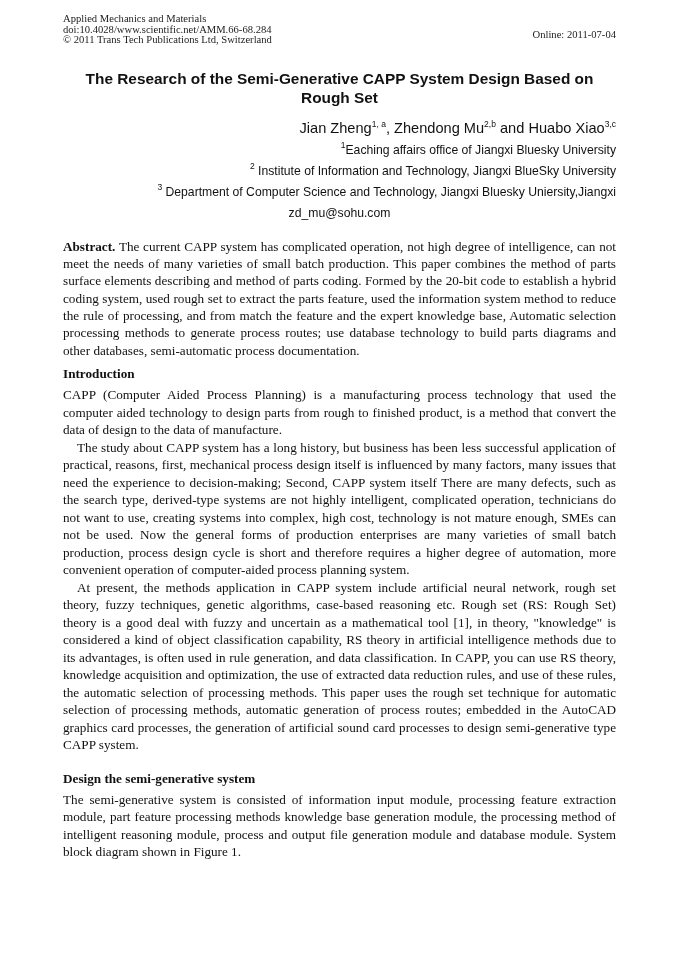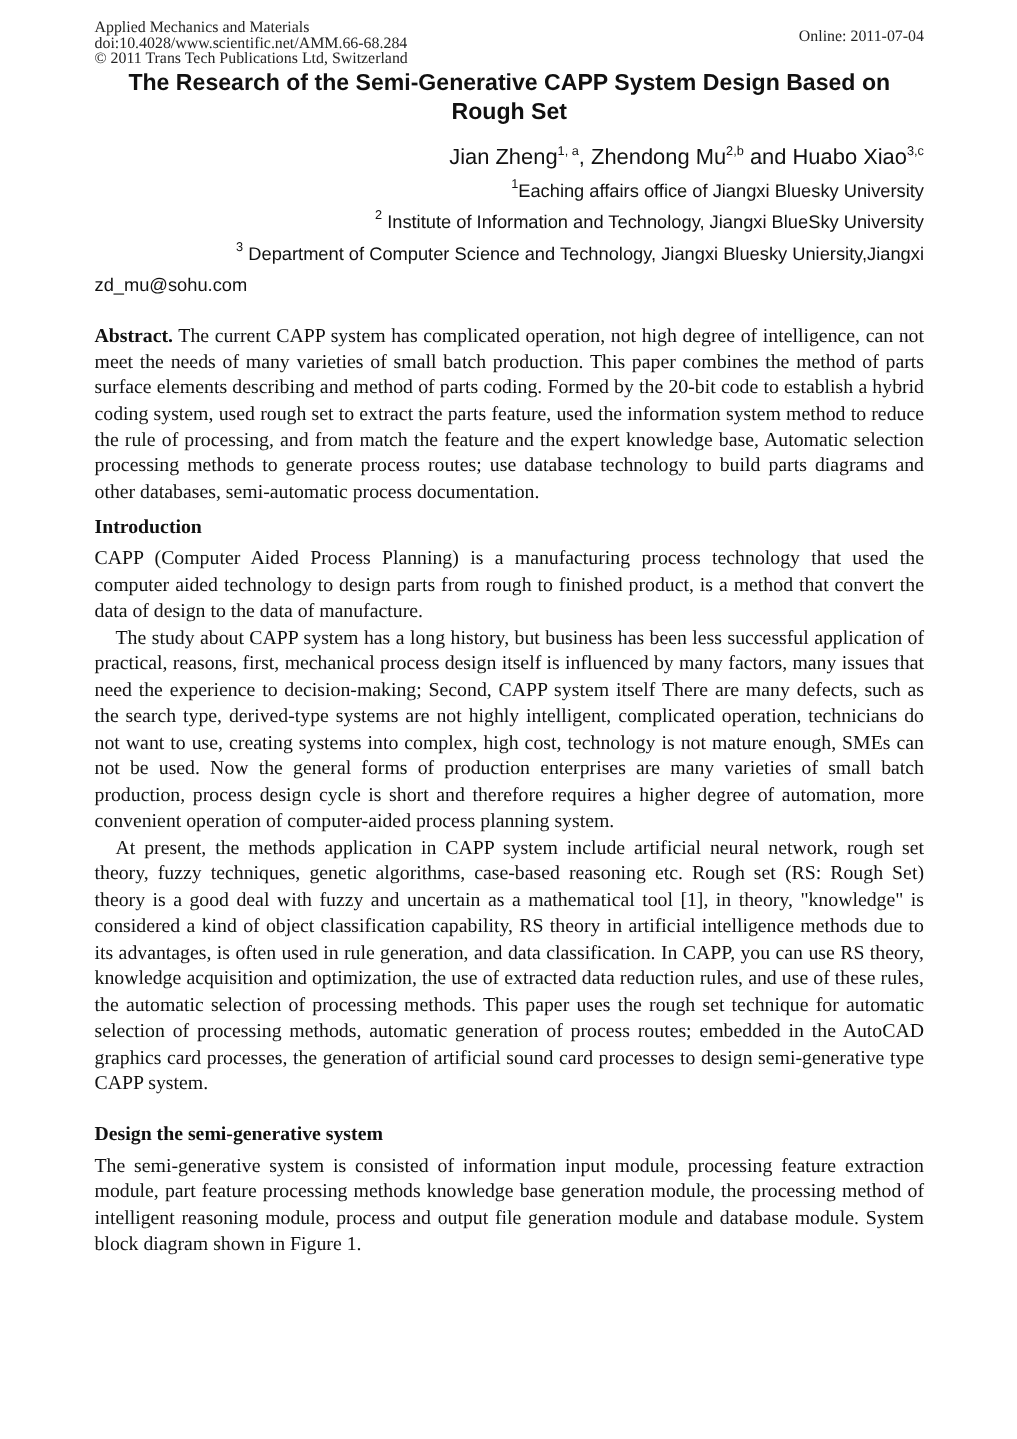--- a/index.html
+++ b/index.html
@@ -24,24 +24,25 @@
     position: relative;
     font-family: "Liberation Serif", serif;
     font-size: 10.6px;
     line-height: 10.6px;
     color: #222;
   }
   .header .left div { white-space: nowrap; }
   .header .right {
     position: absolute;
     right: 0;
-    top: 6px;
+    top: 16px;
     white-space: nowrap;
   }
   .title {
+    margin-top: 23px;
     font-family: "Liberation Sans", sans-serif;
     font-weight: bold;
     font-size: 15.4px;
     line-height: 19px;
     text-align: center;
     color: #111;
   }
   .authors {
     margin-top: 11px;
     font-family: "Liberation Sans", sans-serif;
@@ -59,20 +60,21 @@
     font-size: 12.2px;
     line-height: 21px;
     text-align: right;
     white-space: nowrap;
   }
   .aff.first { margin-top: 2px; }
   .email {
     font-family: "Liberation Sans", sans-serif;
     font-size: 12.2px;
     line-height: 21px;
+    text-align: center;
   }
   .keywords {
     margin-top: 12px;
     font-family: "Liberation Sans", sans-serif;
     font-size: 12.2px;
     line-height: 16px;
     text-align: justify;
   }
   .keywords b { font-weight: bold; }
   .abstract {

